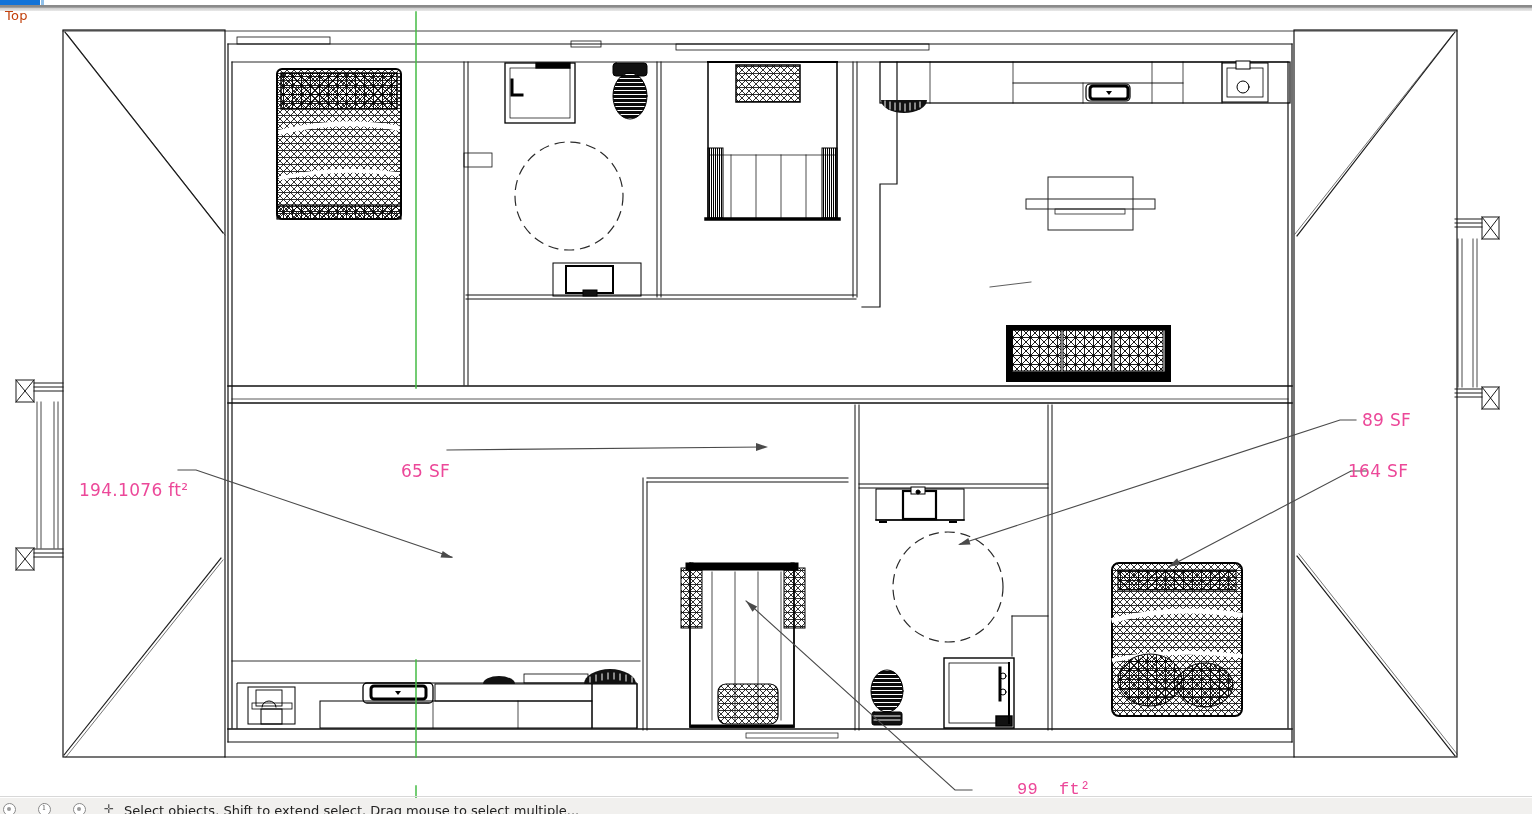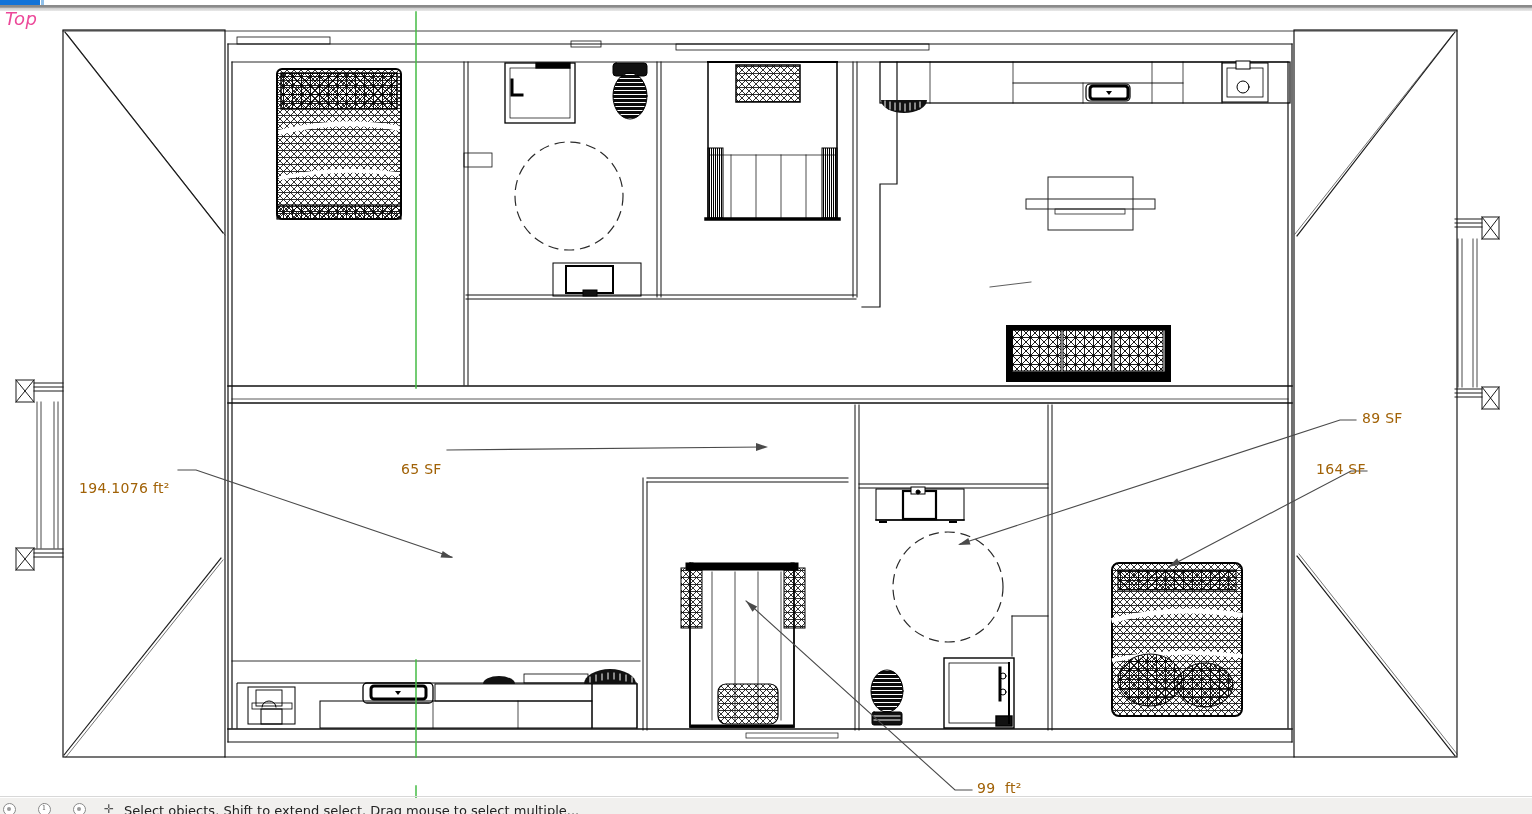--- a/index.html
+++ b/index.html
@@ -8,21 +8,21 @@
   
   #tab-strip{position:absolute;left:0;top:0;width:1532px;height:5px;background:#fff;}
   #tab-active{position:absolute;left:0;top:0;width:40px;height:5px;background:#1273d8;}
   #tab-tick{position:absolute;left:41px;top:0;width:3px;height:5px;background:#8fc0ea;}
   #toolbar-edge{position:absolute;left:0;top:5px;width:1532px;height:6px;
       background:linear-gradient(#8a8a8a 0 35%,#cfcfcf 55%,#e9e9e9);}
   #viewport-label{position:absolute;left:5px;top:8px;font-size:13px;color:#000;}
   
   #plan{position:absolute;left:0;top:0;width:1532px;height:814px;}
   
-  .anno{position:absolute;font-size:14px;color:#a16207;letter-spacing:.3px;white-space:pre;}
+  .anno{position:absolute;font-size:17px;color:#ec4899;letter-spacing:.3px;white-space:pre;}
   
   #status-divider{position:absolute;left:0;top:796px;width:1532px;height:1px;background:#d8d8d8;}
   #status-bar{position:absolute;left:0;top:798px;width:1532px;height:16px;background:#f1f0ee;
       overflow:hidden;display:flex;align-items:flex-start;gap:0;}
   .sb-icon{display:inline-block;width:11px;height:11px;border:1.5px solid #8a8a8a;border-radius:50%;
       margin-top:5px;position:relative;background:#fff;}
   .sb-icon::after{content:"";position:absolute;left:2.5px;top:2.5px;width:4px;height:4px;border-radius:50%;background:#9a9a9a;}
   .sb-icon.info::after{content:"i";background:none;width:auto;height:auto;left:3.5px;top:-2px;
       font-size:9px;color:#777;font-family:"DejaVu Serif",serif;}
   .sb-gap1{width:22px;} .sb-gap2{width:22px;} .sb-gap0{width:3px;}
@@ -32,21 +32,21 @@
 </head>
 <body>
 
 <div id="stage" style="background: rgb(255, 255, 255);">
 
   <div id="tab-strip">
     <div id="tab-active" style="background: rgb(18, 115, 216);"></div>
     <div id="tab-tick"></div>
   </div>
   <div id="toolbar-edge"></div>
-  <div id="viewport-label" class="anno" style="font-size:18px;color:#ec4899;font-style:italic;">Top</div>
+  <div id="viewport-label" class="anno" style="font-size:13px;color:#c2410c;">Top</div>
 
   <svg id="plan" viewBox="0 0 1532 814" fill="none" stroke-linecap="square">
     <defs>
       <pattern id="meshD" width="7" height="7" patternUnits="userSpaceOnUse">
         <path d="M0,0L7,7 M7,0L0,7 M0,3.5H7" stroke="#000" stroke-width="0.8"></path>
       </pattern>
       <pattern id="meshX" width="9" height="9" patternUnits="userSpaceOnUse">
         <path d="M0,0L9,9 M9,0L0,9 M4.5,0V9 M0,4.5H9" stroke="#000" stroke-width="0.9"></path>
       </pattern>
       <pattern id="vstripe" width="4" height="4" patternUnits="userSpaceOnUse">
@@ -279,22 +279,22 @@
       <polygon points="768,447 756,443 756,451"></polygon>
       <polygon points="958,545 968.3,538 970.5,544.6"></polygon>
       <polygon points="1168,567 1177.1,558.3 1180.3,564.5"></polygon>
       <polygon points="746,601 757.2,606.5 752.5,611.7"></polygon>
     </g>
   </svg>
 
   <div class="anno" style="left:79px;top:480px;">194.1076 ft²</div>
   <div class="anno" style="left:401px;top:461px;">65 SF</div>
   <div class="anno" style="left:1362px;top:410px;">89 SF</div>
-  <div class="anno" style="left:1316px;top:461px;">164 SF</div>
-  <div class="anno" style="left:977px;top:780px;">99  ft²</div>
+  <div class="anno" style="left:1348px;top:461px;">164 SF</div>
+  <div class="anno" style="left:1017px;top:780px;font-family:Liberation Mono, monospace;">99  ft²</div>
 
   <div id="status-divider"></div>
   <div id="status-bar">
     <span class="sb-gap0"></span>
     <span class="sb-icon"></span>
     <span class="sb-gap1"></span>
     <span class="sb-icon info"></span>
     <span class="sb-gap2"></span>
     <span class="sb-icon"></span>
     <span id="sb-cursor">✛</span>

